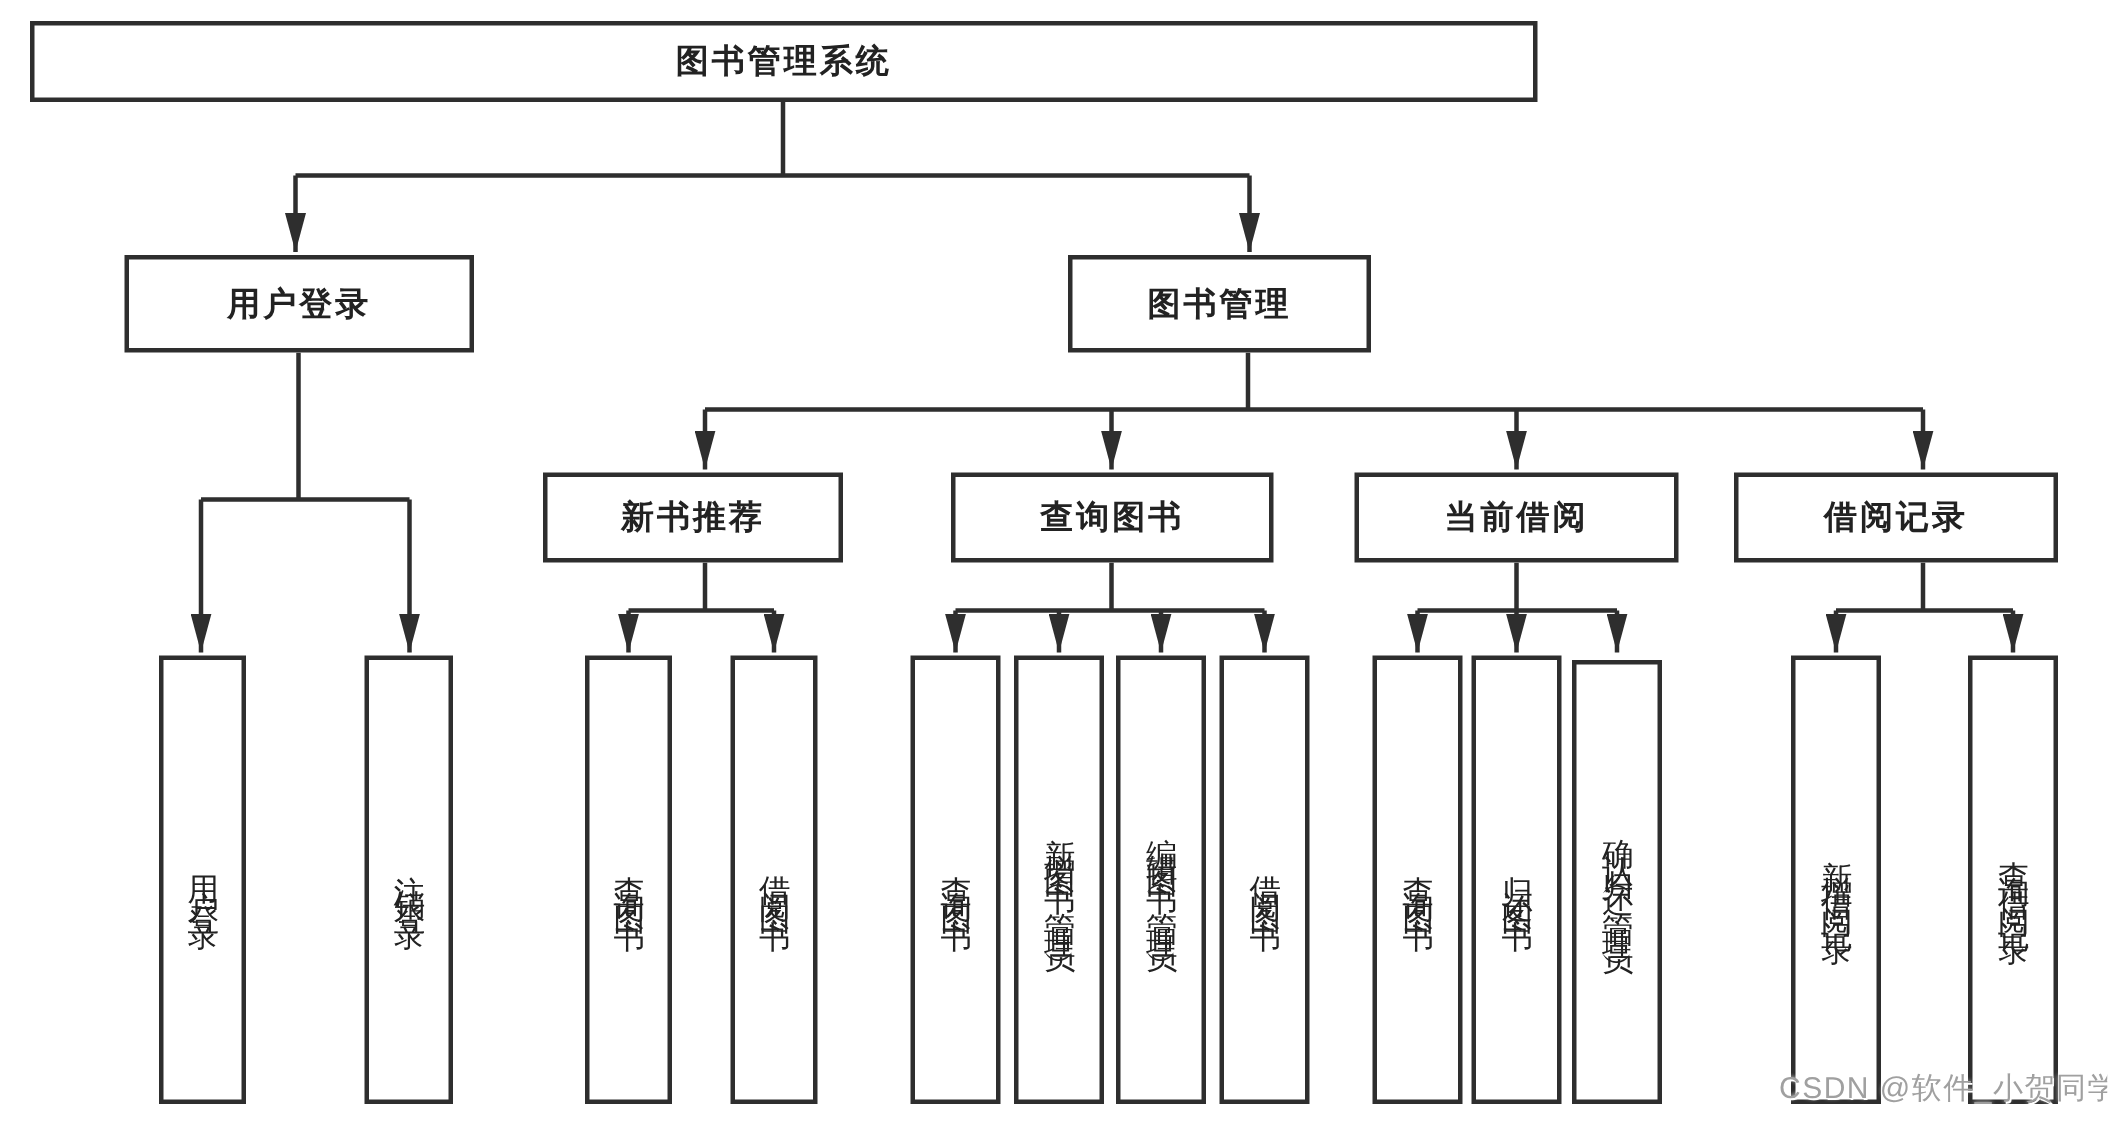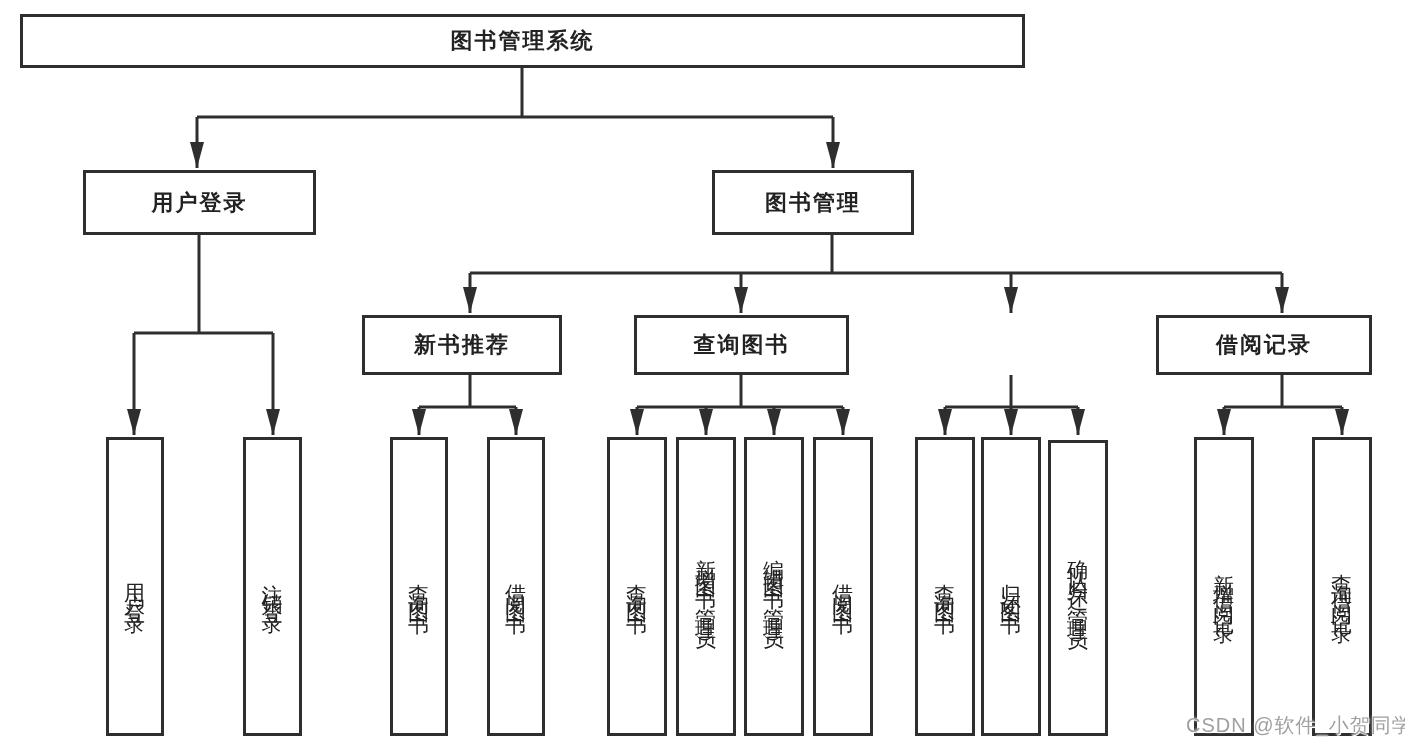--- a/index.html
+++ b/index.html
@@ -102,20 +102,23 @@
   <div class="node" style="left:712px;top:170px;width:202px;height:65px">
     <span class="hlabel">图书管理</span>
   </div>
 
   <div class="node" style="left:362px;top:315px;width:200px;height:60px">
     <span class="hlabel">新书推荐</span>
   </div>
   <div class="node" style="left:634px;top:315px;width:215px;height:60px">
     <span class="hlabel">查询图书</span>
   </div>
+  <div class="node" style="left:903px;top:315px;width:216px;height:60px">
+    <span class="hlabel">当前借阅</span>
+  </div>
   <div class="node" style="left:1156px;top:315px;width:216px;height:60px">
     <span class="hlabel">借阅记录</span>
   </div>
 
   <div class="node" style="left:106px;top:437px;width:58px;height:299px">
     <span class="vtext">用户登录</span>
   </div>
   <div class="node" style="left:243px;top:437px;width:59px;height:299px">
     <span class="vtext">注销登录</span>
   </div>

